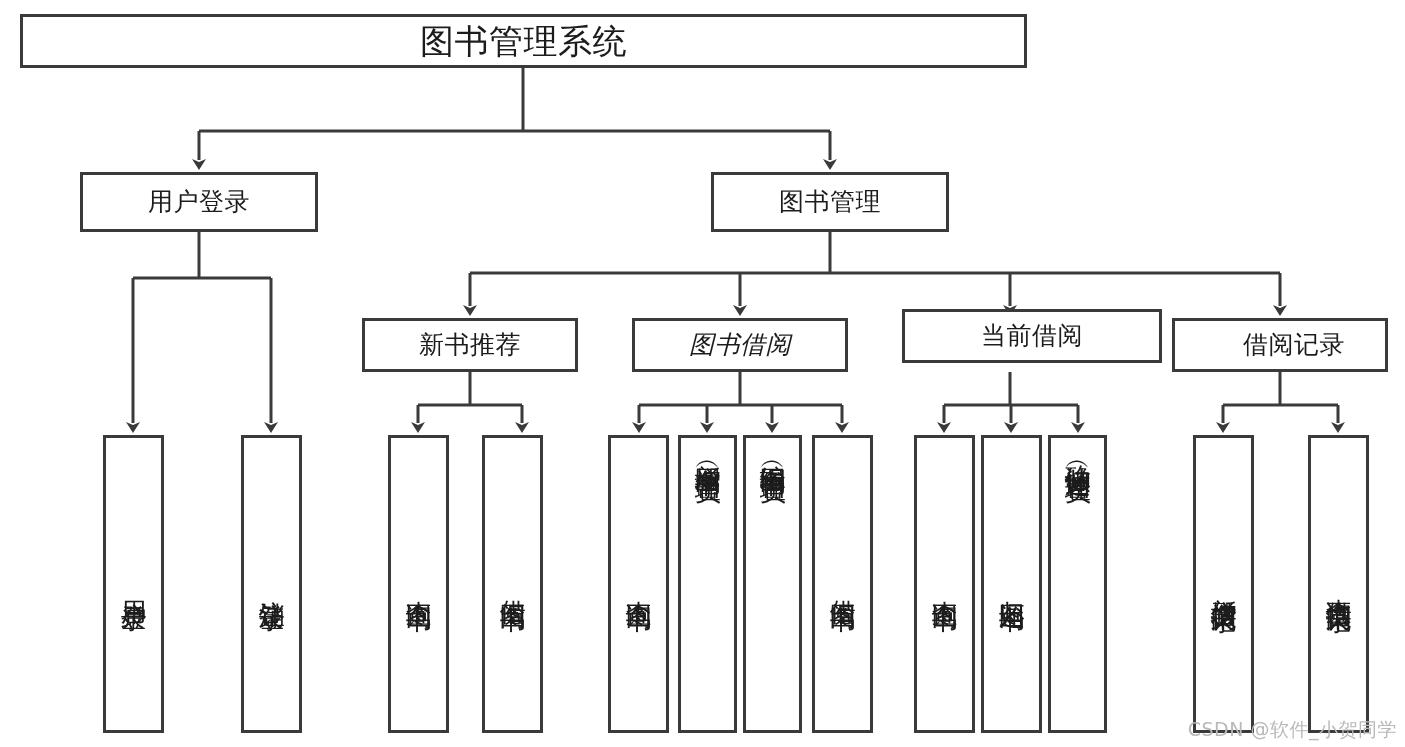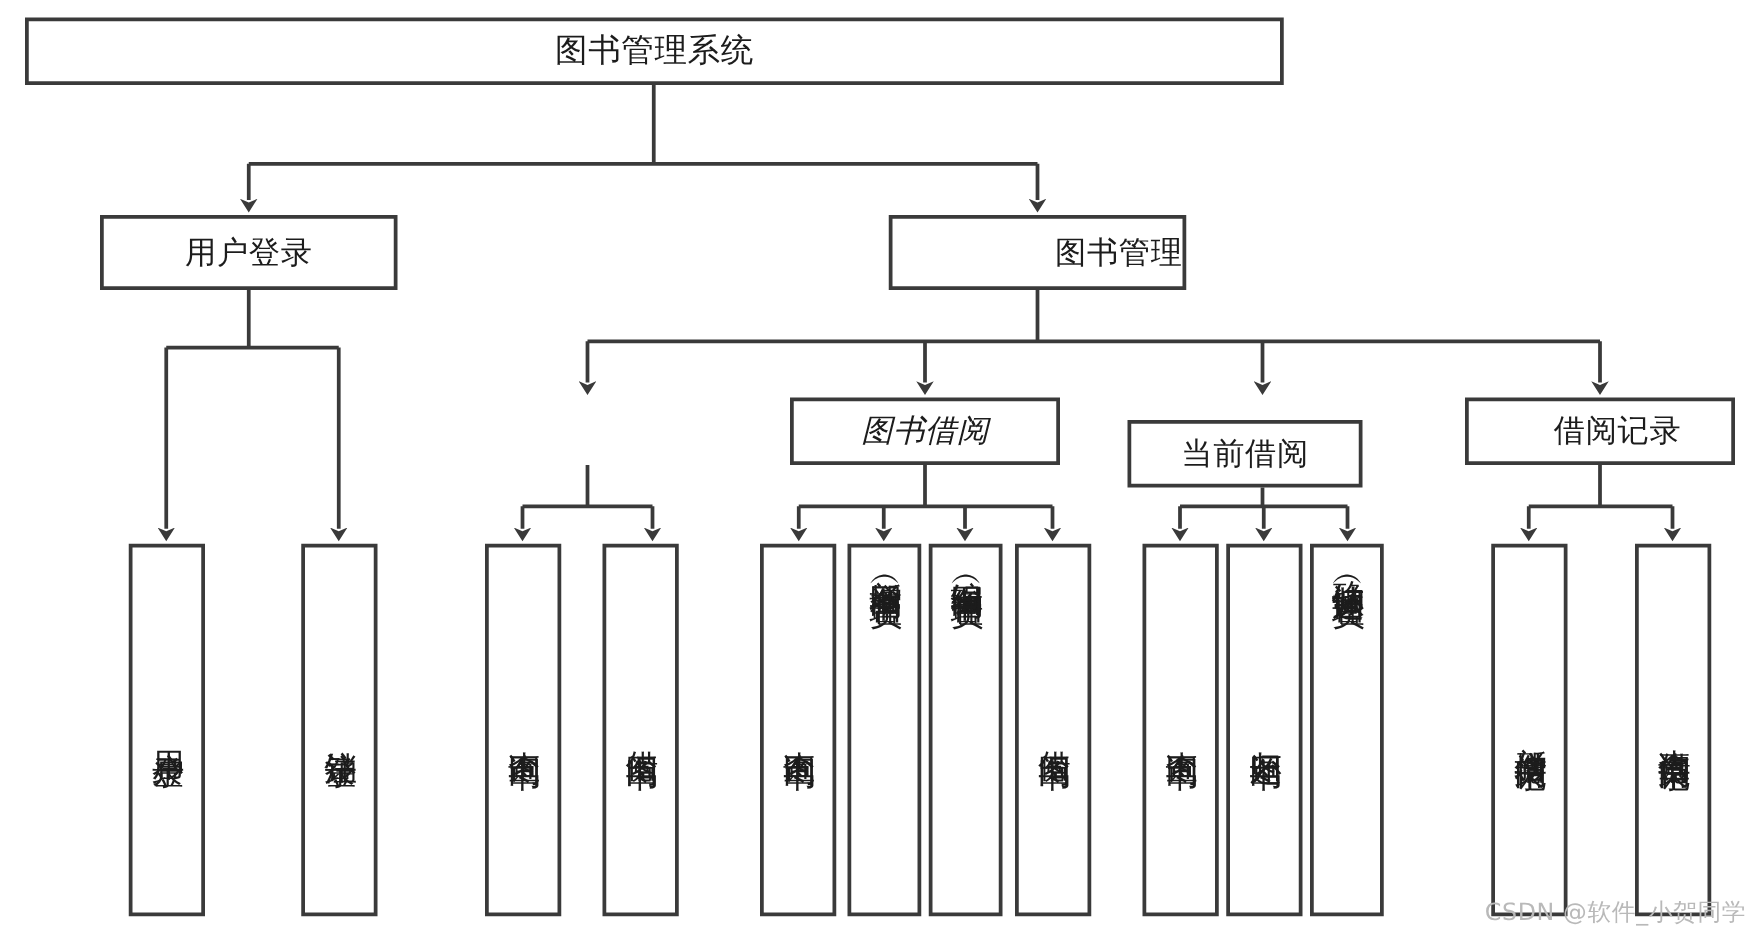--- a/index.html
+++ b/index.html
@@ -42,21 +42,21 @@
     text-align: center;
     line-height: 1.18;
     letter-spacing: 0.5px;
   }
   
   .node.horiz .label {
     font-size: 25px;
     white-space: nowrap;
   }
   .node.root .label {
-    font-size: 26px;
+    font-size: 34px;
   }
   
   .node.vert {
     align-items: flex-start;
     padding-top: 0;
   }
   .node.vert .label {
     writing-mode: vertical-rl;
     text-orientation: upright;
     font-size: 26px;
@@ -145,28 +145,31 @@
     </g>
   </svg>
 
   <div class="node horiz root" style="left:20px; top:14px; width:1007px; height:54px;">
     <span class="label">图书管理系统</span>
   </div>
 
   <div class="node horiz" style="left:80px; top:172px; width:238px; height:60px;">
     <span class="label">用户登录</span>
   </div>
-  <div class="node horiz" style="left:711px; top:172px; width:238px; height:60px;justify-content:flex-end;">
+  <div class="node horiz" style="left:711px; top:172px; width:238px; height:60px;">
     <span class="label">图书管理</span>
   </div>
 
+  <div class="node horiz" style="left:362px; top:318px; width:216px; height:54px;">
+    <span class="label">新书推荐</span>
+  </div>
   <div class="node horiz" style="left:632px; top:318px; width:216px; height:54px;font-style:italic;">
     <span class="label">图书借阅</span>
   </div>
-  <div class="node horiz" style="left:902px; top:336px; width:188px; height:54px;">
+  <div class="node horiz" style="left:902px; top:309px; width:260px; height:54px;">
     <span class="label">当前借阅</span>
   </div>
   <div class="node horiz" style="left:1172px; top:318px; width:216px; height:54px;padding-left:28px;">
     <span class="label">借阅记录</span>
   </div>
 
   <div class="node vert align-mid" style="left:103px; top:435px; width:61px; height:298px;">
     <span class="label">用户登录</span>
   </div>
   <div class="node vert align-mid" style="left:241px; top:435px; width:61px; height:298px;">

